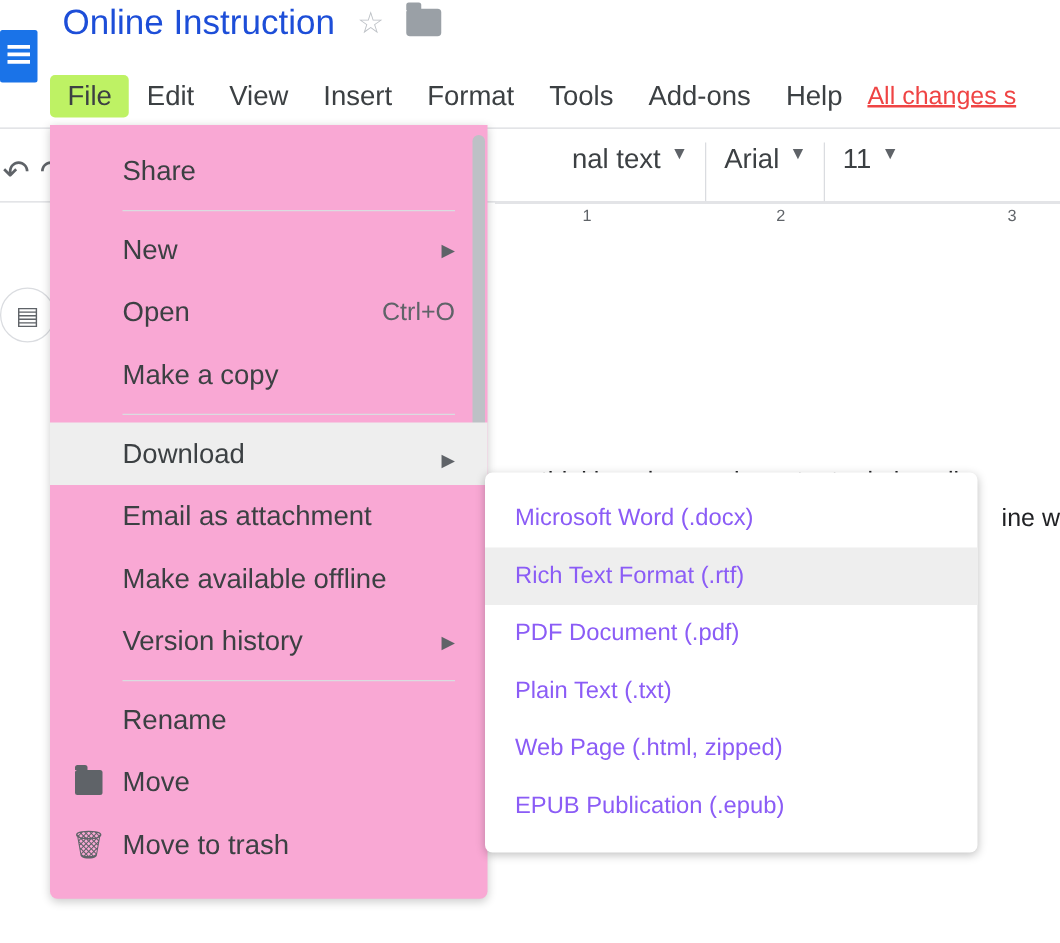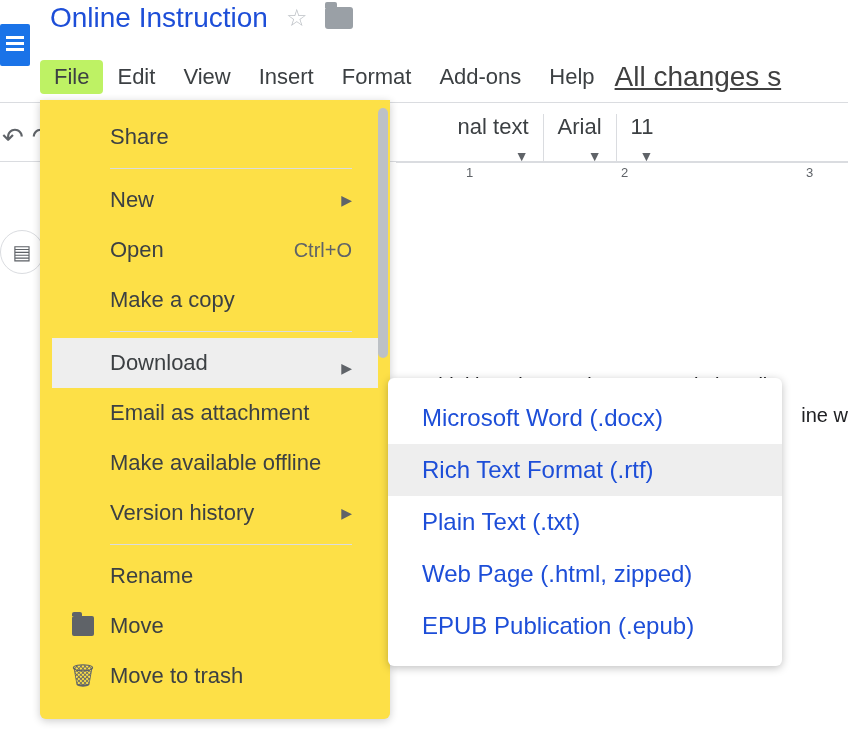--- a/index.html
+++ b/index.html
@@ -68,23 +68,23 @@
     gap: 0;
   }
   .menu-item {
     padding: 4px 14px;
     border-radius: 4px;
     white-space: nowrap;
   }
   .menu-item.active { background: #bef264; }
   .menu-save {
     margin-left: 6px;
-    color: #404040;
+    color: #ef4444;
     text-decoration: underline;
-    font-size: 28px;
+    font-size: 20px;
   }
   .hr1 {
     position: absolute;
     left: 0; top: 102px;
     width: 848px; height: 1px;
     background: #dadce0;
   }
   
   .toolbar {
     position: absolute;
@@ -99,25 +99,24 @@
     border-bottom: 1px solid #dadce0;
   }
   .undo-redo {
     display:flex;
     align-items:center;
     gap:8px;
     margin-left:2px;
   }
   .undo-redo span { color:#5f6368; font-size:26px; }
   .style-sel, .font-sel, .size-sel {
-    display:flex; align-items:flex-end; gap:8px;
+    display:flex; align-items:flex-start; gap:8px;
     padding: 0 14px;
     border-left: 1px solid #dadce0;
     height: 100%;
-    flex-direction: column;
   }
   .style-sel { margin-left: 390px; border-left:none;}
   .dd { color:#5f6368; font-size:14px; }
   
   .ruler {
     position:absolute;
     top:162px; left:396px;
     width:452px; height:24px;
     font-size:13px;
     color:#5f6368;
@@ -145,24 +144,24 @@
     align-items:center;
     justify-content:center;
     color:#5f6368;
     font-size:20px;
   }
   
   .file-menu {
     position:absolute;
     left:40px; top:100px;
     width:350px;
-    background:#fde047;
+    background:#f9a8d4;
     box-shadow: 0 2px 8px rgba(0,0,0,.2);
     border-radius: 0 0 6px 6px;
-    padding: 12px 12px 18px;
+    padding: 12px 0 18px;
     z-index: 10;
   }
   .file-menu::-webkit-scrollbar { width:8px; }
   .fm-scroll {
     position:absolute;
     right:2px; top:8px;
     width:10px; height:250px;
     background:#bdc1c6;
     border-radius:5px;
   }
@@ -193,23 +192,23 @@
     position:absolute;
     left:388px; top:378px;
     width:394px;
     background:#fff;
     box-shadow: 0 2px 8px rgba(0,0,0,.25);
     border-radius:6px;
     padding: 14px 0;
     z-index: 20;
   }
   .dl-item {
-    padding: 12px 34px;
-    font-size:24px;
-    color:#1d4ed8;
+    padding: 12px 24px;
+    font-size:19px;
+    color:#8b5cf6;
   }
   .dl-item.hover { background:#eeeeee; }
 </style>
 </head>
 <body>
 
 <div class="top-area">
   <div class="doc-icon"></div>
 
   <div class="title-row">
@@ -217,20 +216,21 @@
     <span class="star-icon">☆</span>
     <span class="folder-icon"></span>
   </div>
 
   <div class="menu-bar">
     <span class="menu-item active">File</span>
     <span class="menu-item">Edit</span>
     <span class="menu-item">View</span>
     <span class="menu-item">Insert</span>
     <span class="menu-item">Format</span>
+    <span class="menu-item">Tools</span>
     <span class="menu-item">Add-ons</span>
     <span class="menu-item">Help</span>
     <span class="menu-save">All changes s</span>
   </div>
 
   <div class="hr1"></div>
 
   <div class="toolbar">
     <div class="undo-redo">
       <span>↶</span>
@@ -311,17 +311,18 @@
     </div>
     <div class="fm-item">
       <span class="fm-icon trash">🗑</span>
       <span>Move to trash</span>
     </div>
   </div>
 
   <div class="dl-menu">
     <div class="dl-item">Microsoft Word (.docx)</div>
     <div class="dl-item hover">Rich Text Format (.rtf)</div>
+    <div class="dl-item">PDF Document (.pdf)</div>
     <div class="dl-item">Plain Text (.txt)</div>
     <div class="dl-item">Web Page (.html, zipped)</div>
     <div class="dl-item">EPUB Publication (.epub)</div>
   </div>
 </div>
 
 </body></html>

